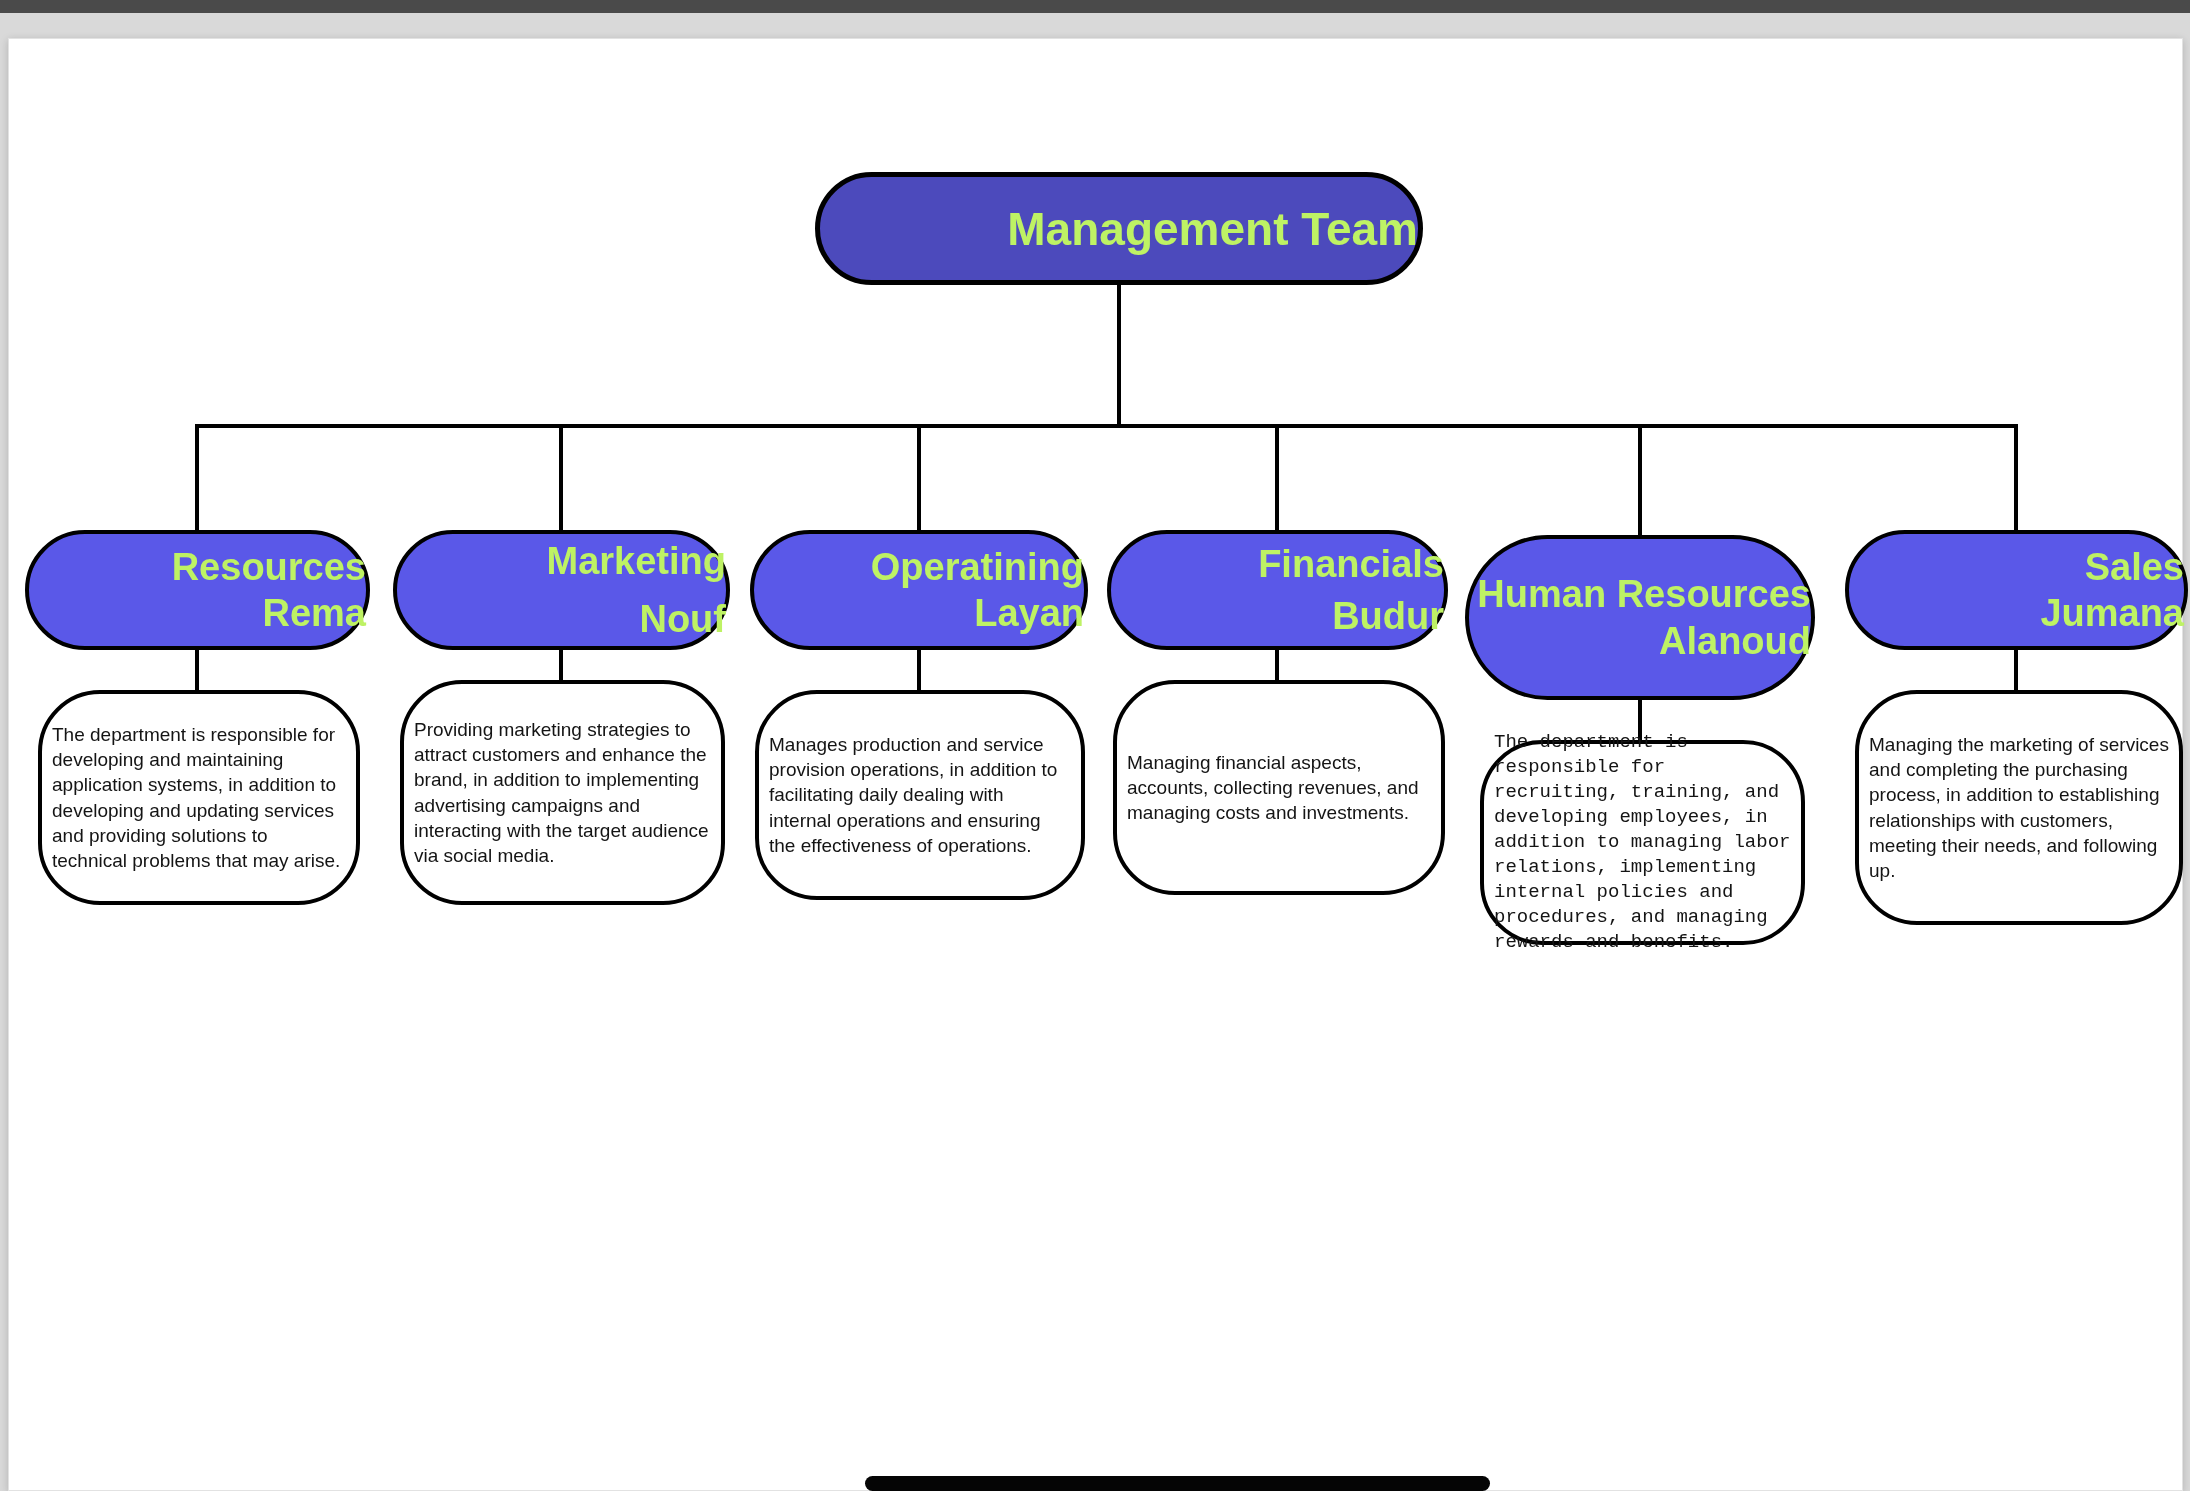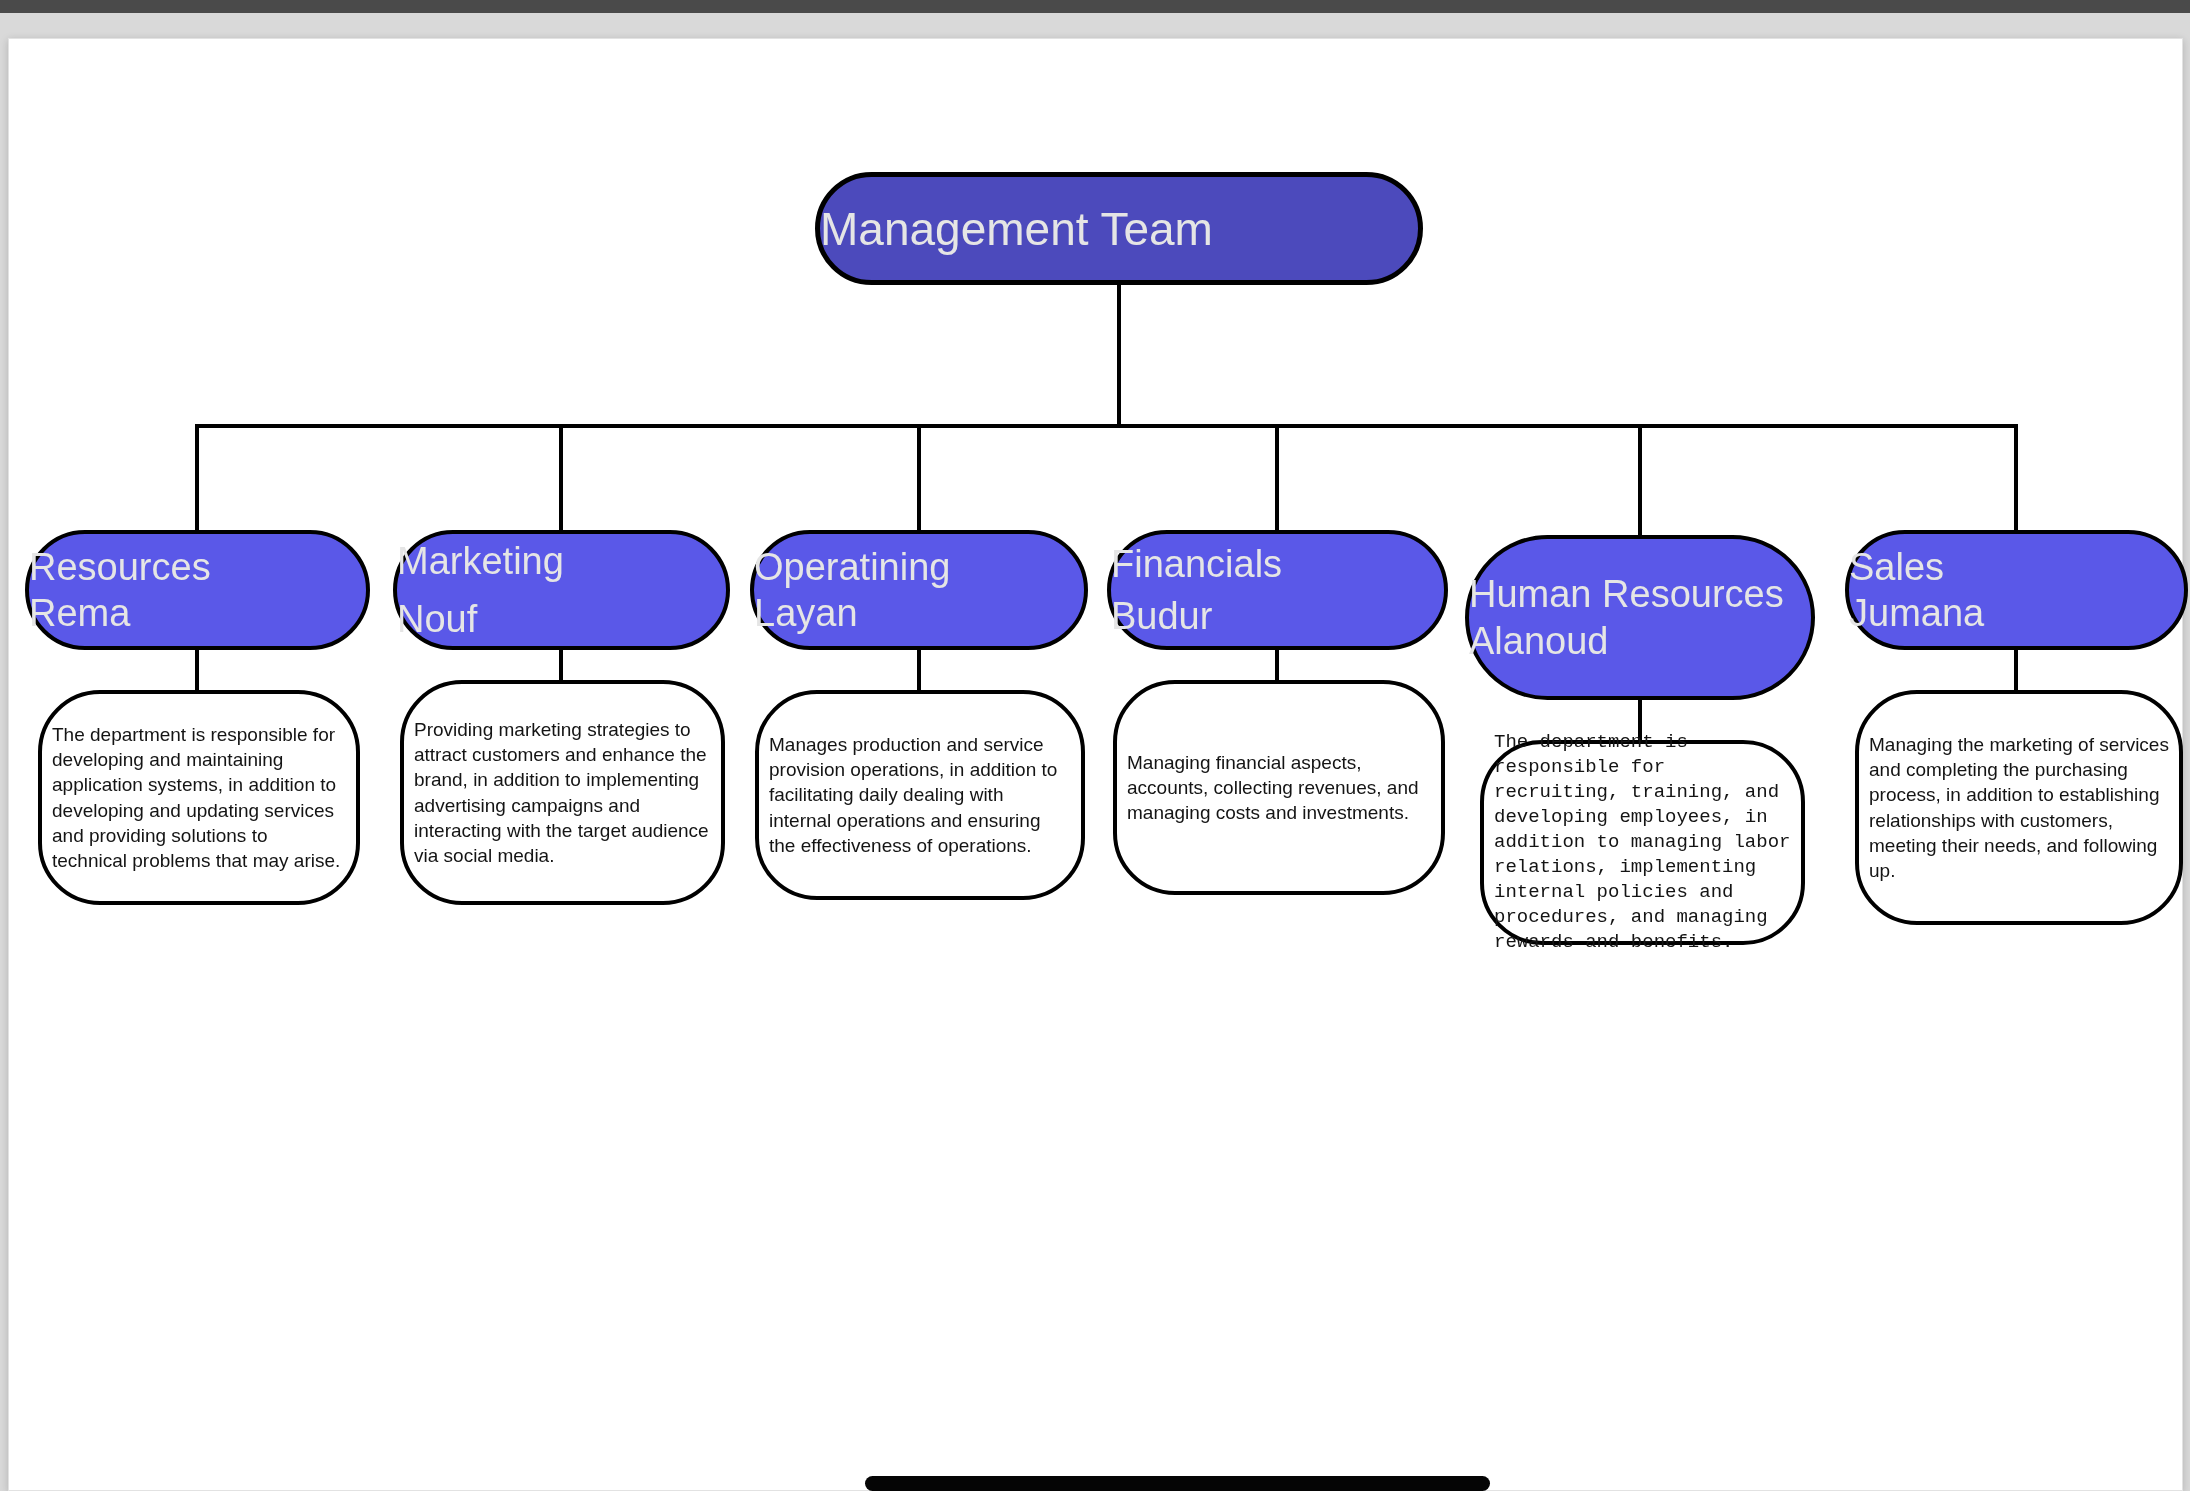--- a/index.html
+++ b/index.html
@@ -18,22 +18,22 @@
     background:var(--page,#ffffff);
     border:1px solid #e2e2e2;
     box-shadow:0 2px 8px rgba(0,0,0,0.18);
     z-index:1;
   }
   svg.connectors{position:absolute;left:0;top:0;z-index:2;}
   .node{
     position:absolute;z-index:3;
     border:4px solid var(--line,#000000);
     border-radius:999px;
-    display:flex;flex-direction:column;align-items:flex-start;justify-content:center;
-    text-align:center;color:#e5e5e5;font-weight:normal;
+    display:flex;flex-direction:column;align-items:flex-end;justify-content:center;
+    text-align:center;color:#bef264;font-weight:bold;
   }
   .root-node{
     left:815px;top:172px;width:608px;height:113px;
     background:var(--root_fill,#4c4abc);
     border-width:5px;font-size:46px;line-height:1;
   }
   .child-node{
     top:530px;height:120px;
     background:var(--child_fill,#5a58e8);
     font-size:38px;line-height:1.22;

